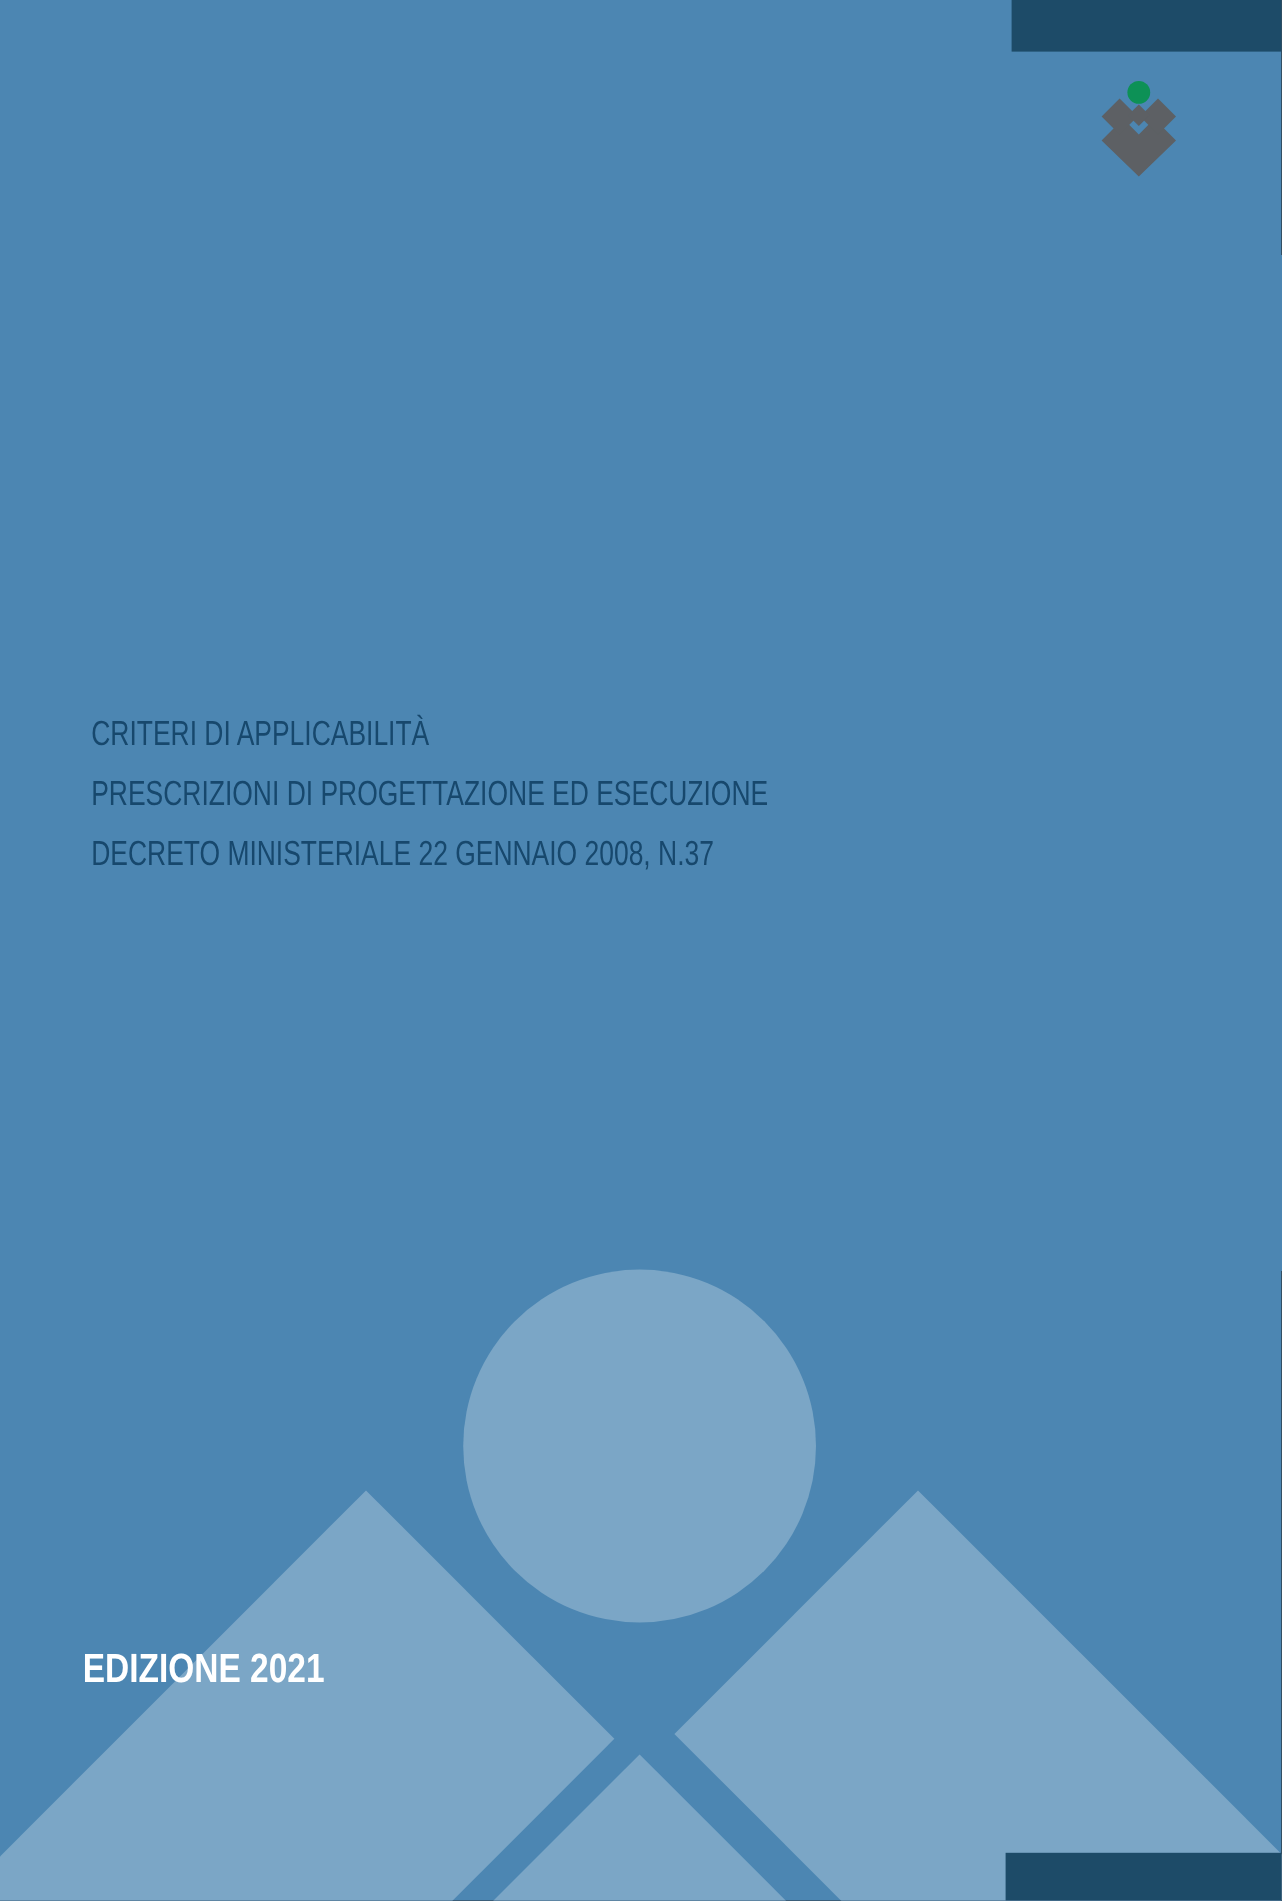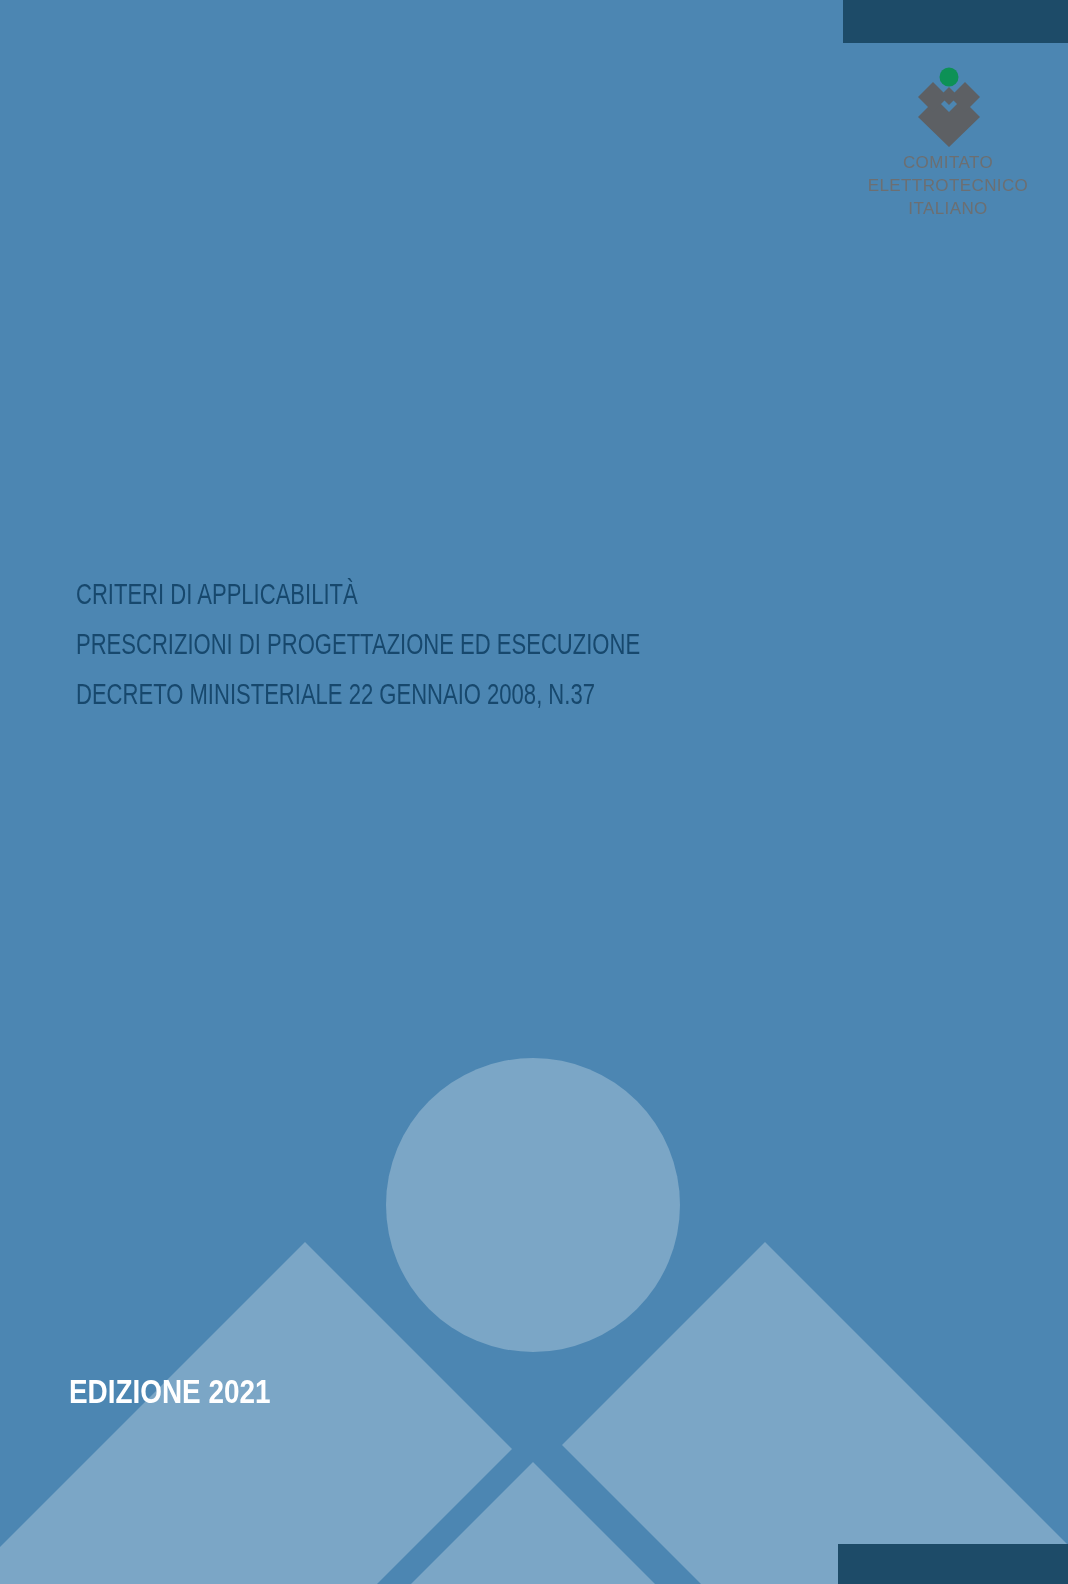--- a/index.html
+++ b/index.html
@@ -32,21 +32,21 @@
   .title-line{
     display:block;
     font-weight:bold;
     font-size:51px;line-height:57.5px;
     color:var(--title-text,#fff);
     transform:scaleX(.91);transform-origin:0 0;
     white-space:pre;
   }
 
   
-  .subtitle-block{position:absolute;left:76px;top:569px;}
+  .subtitle-block{position:absolute;left:76px;top:587px;}
   .subtitle-line{
     display:block;
     font-size:29px;line-height:50px;
     color:var(--subtitle-text,#17486d);
     transform:scaleX(.76);transform-origin:0 0;
     white-space:pre;
   }
 
   
   .edition{
@@ -78,25 +78,20 @@
   </svg>
 
   <div class="cei-block">
     <svg class="cei-logo" viewBox="0 0 64 82" aria-hidden="true">
       <path d="M2 51 L20 33 L33 46 L46 33 L64 51 L33 81 Z" fill="var(--logo-gray)"></path>
       <path d="M17 16 L32 31 L17 46 L2 31 Z" fill="var(--logo-gray)"></path>
       <path d="M49 16 L64 31 L49 46 L34 31 Z" fill="var(--logo-gray)"></path>
       <path d="M33 21 L42 30 L33 39 L24 30 Z" fill="var(--logo-gray)"></path>
       <circle cx="33" cy="11" r="9.5" fill="var(--logo-green)"></circle>
     </svg>
-    <div class="org-lines">
-      <span class="org-line">COMITATO</span>
-      <span class="org-line">ELETTROTECNICO</span>
-      <span class="org-line">ITALIANO</span>
-    </div>
   </div>
 
 
   <div class="subtitle-block">
     <span class="subtitle-line">CRITERI DI APPLICABILITÀ</span>
     <span class="subtitle-line">PRESCRIZIONI DI PROGETTAZIONE ED ESECUZIONE</span>
     <span class="subtitle-line">DECRETO MINISTERIALE 22 GENNAIO 2008, N.37</span>
   </div>
 
   <div class="edition">EDIZIONE 2021</div>

